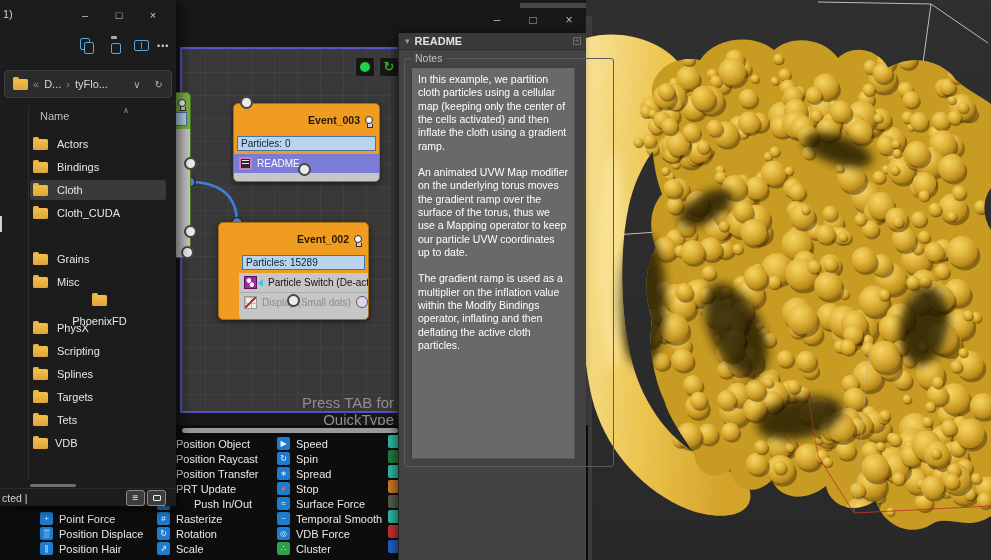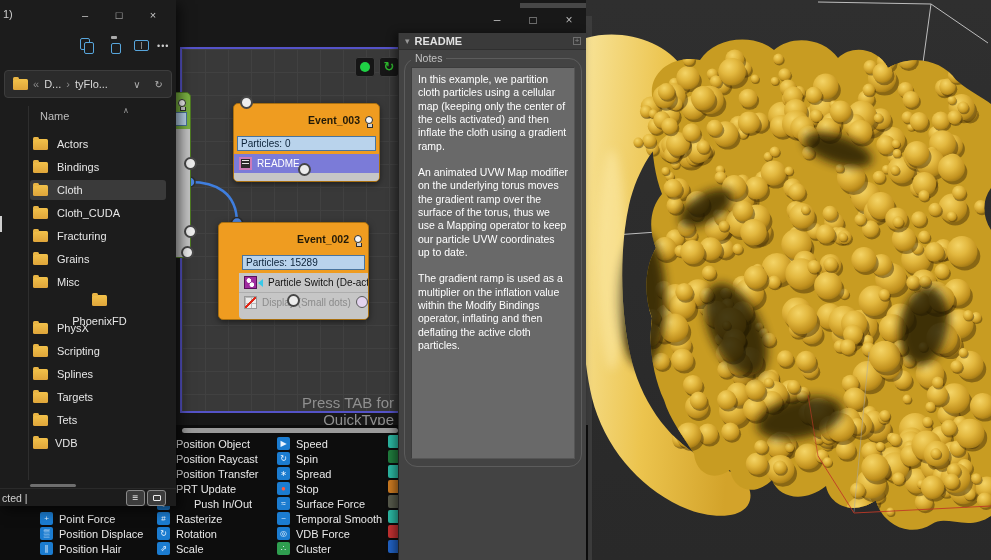--- a/index.html
+++ b/index.html
@@ -59,21 +59,21 @@
   .dicon.green { background:#2f9e4f; }
   .dicon.red-glyph { color:#ff5840; }
   .dsliver { position:absolute; width:10px; height:13px; border-radius:2px 0 0 2px; }
 
   
   .readme-win { position:absolute; left:398px; top:33px; width:188px; height:527px; background:#434343; border-left:1px solid #232323; box-shadow:-3px 0 8px rgba(0,0,0,.45); z-index:8; }
   .ro-header { position:relative; height:17px; background:#3a3a3a; border-bottom:1px solid #2f2f2f; display:flex; align-items:center; gap:5px; padding:0 6px; }
   .ro-caret { color:#9a9a9a; font-size:9px; }
   .ro-title { color:#e2e2e2; font-size:11px; font-weight:bold; }
   .ro-grip { position:absolute; right:5px; top:4px; width:8px; height:8px; border:1px solid #6e6e6e; color:#8a8a8a; font-size:8px; line-height:6px; text-align:center; }
-  .notes-group { position:absolute; left:5px; top:25px; width:178px; height:409px; border:1px solid #5c5c5c; border-radius:13px; }
+  .notes-group { position:absolute; left:5px; top:25px; width:210px; height:409px; border:1px solid #5c5c5c; border-radius:3px; }
   .notes-legend { position:absolute; left:6px; top:-7px; background:#434343; padding:0 4px; color:#c2c2c2; font-size:10.5px; }
   .notes-area { position:absolute; left:6px; top:8px; width:164px; height:392px; background:#696969; border:1px solid #3c3c3c; border-right-color:#555; border-bottom-color:#555; color:#fff; font-size:10.5px; line-height:1.27; padding:5px 6px; overflow:hidden; }
   .notes-area p + p { margin-top:13px; }
 
   
   .explorer { position:absolute; left:0; top:0; width:176px; height:506px; background:#1c1c1c; box-shadow:4px 4px 12px rgba(0,0,0,.6); z-index:10; }
   .ex-title { position:absolute; left:3px; top:8px; color:#cccccc; font-size:11px; }
   .ex-btn { position:absolute; top:6px; width:22px; height:18px; text-align:center; line-height:18px; color:#c8c8c8; font-size:11px; }
   .ex-tool { position:absolute; top:38px; }
   .ic-copy { position:relative; width:13px; height:14px; }
@@ -318,24 +318,20 @@
         <span class="fold"></span>
         <span>Bindings</span>
       </div>
     <div class="ex-row sel" style="top:180px;">
         <span class="fold"></span>
         <span>Cloth</span>
       </div>
     <div class="ex-row" style="top:203px;">
         <span class="fold"></span>
         <span>Cloth_CUDA</span>
-      </div>
-    <div class="ex-row" style="top:226px;">
-        <span class="fold"></span>
-        <span>Fracturing</span>
       </div>
     <div class="ex-row" style="top:249px;">
         <span class="fold"></span>
         <span>Grains</span>
       </div>
     <div class="ex-row" style="top:272px;">
         <span class="fold"></span>
         <span>Misc</span>
       </div>
     <div class="ex-row" style="top:295px;flex-direction:column;">

